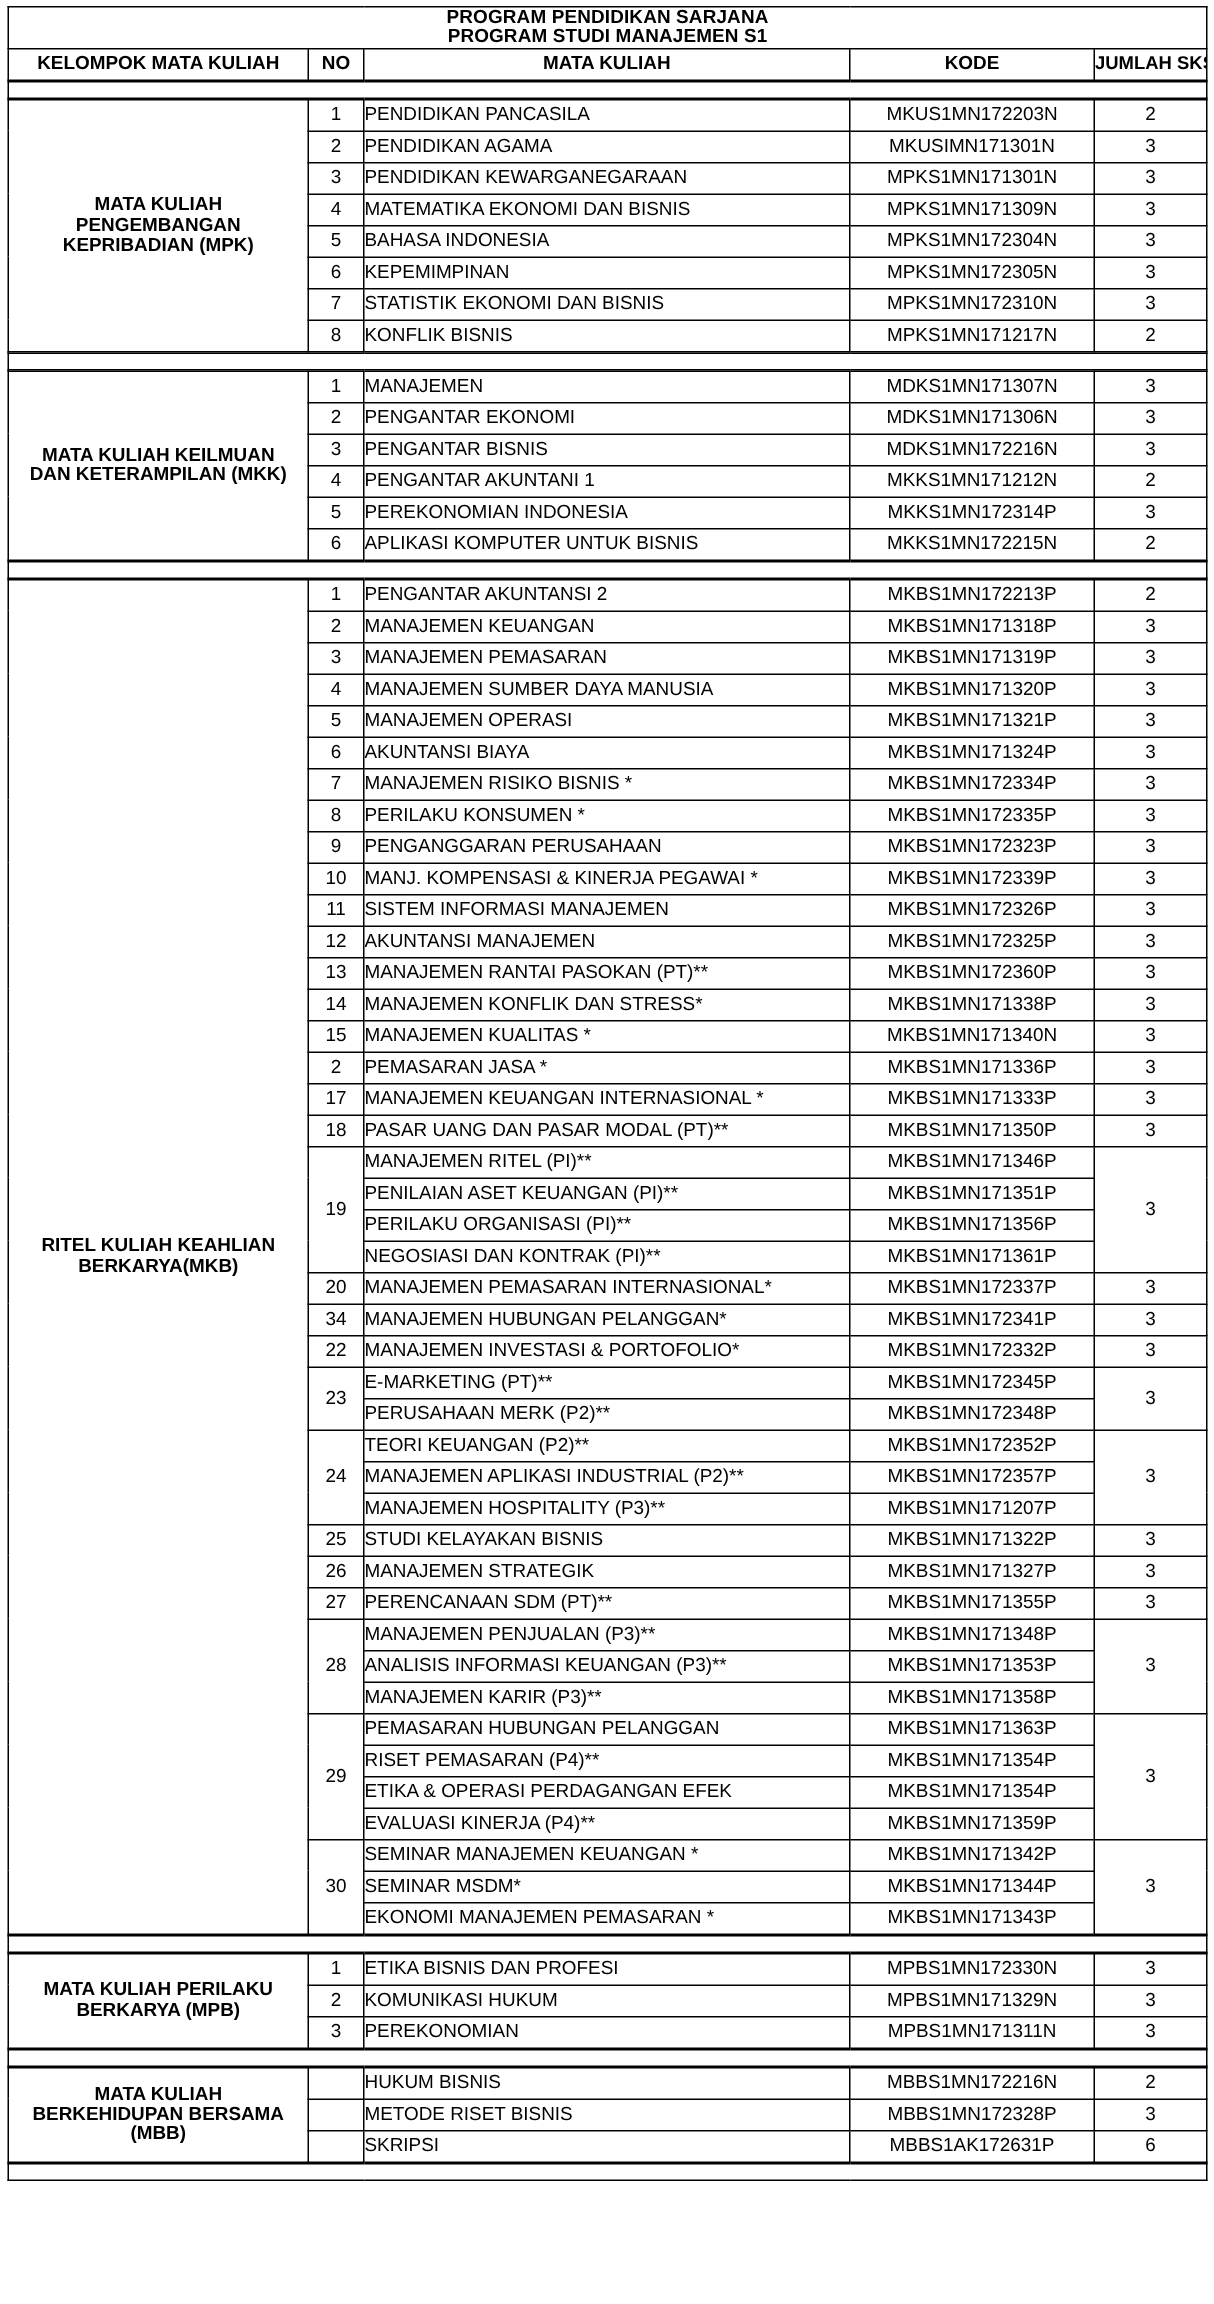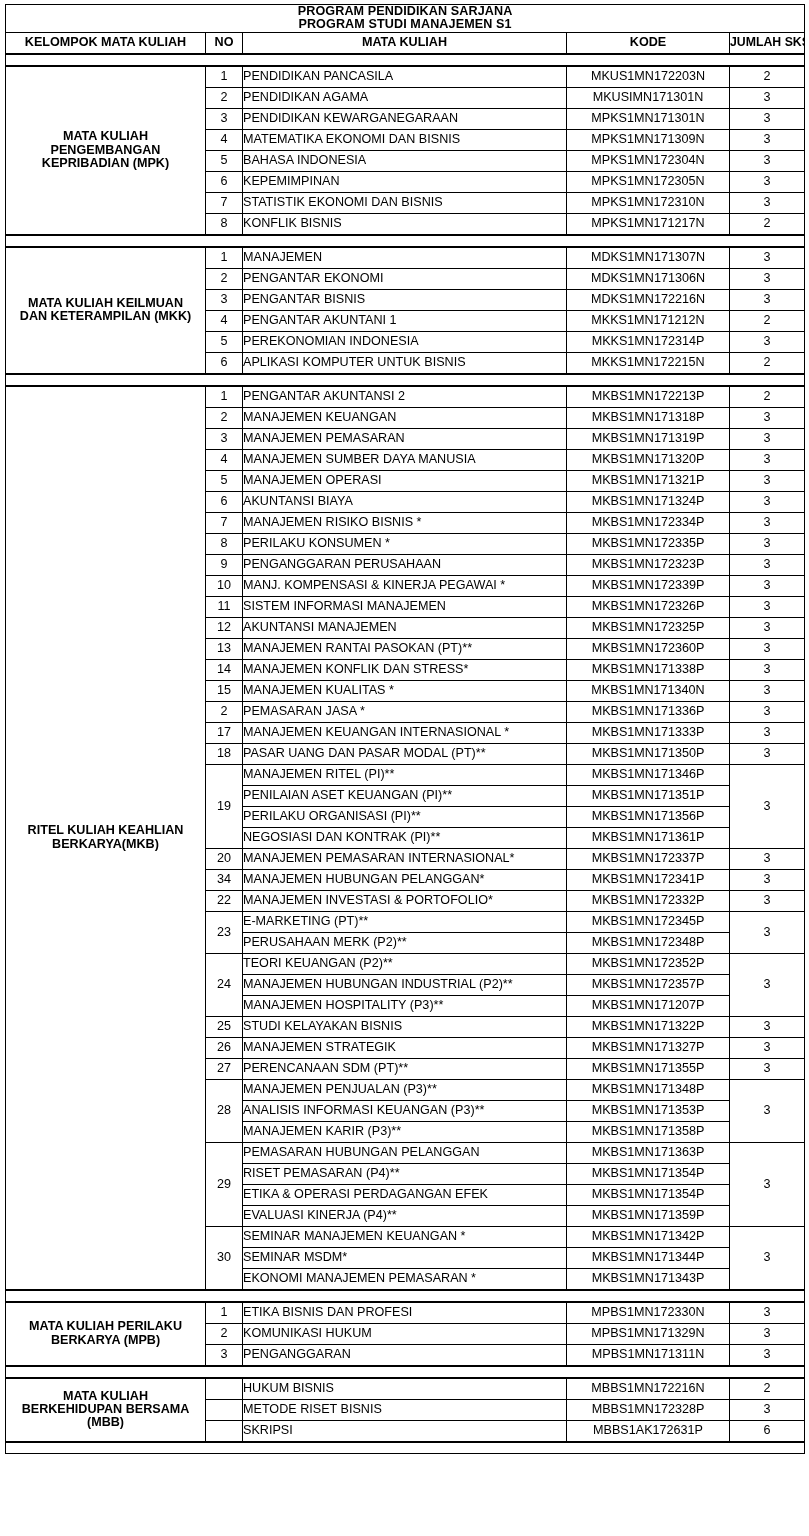--- a/index.html
+++ b/index.html
@@ -452,21 +452,21 @@
             <td class="course-cell">PERUSAHAAN MERK (P2)**</td>
             <td class="code-cell">MKBS1MN172348P</td>
           </tr>
           <tr>
             <td class="no-cell" rowspan="3">24</td>
             <td class="course-cell">TEORI KEUANGAN (P2)**</td>
             <td class="code-cell">MKBS1MN172352P</td>
             <td class="sks-cell" rowspan="3">3</td>
           </tr>
           <tr>
-            <td class="course-cell">MANAJEMEN HUBUNGAN INDUSTRIAL (P2)**</td>
+            <td class="course-cell">MANAJEMEN APLIKASI INDUSTRIAL (P2)**</td>
             <td class="code-cell">MKBS1MN172357P</td>
           </tr>
           <tr>
             <td class="course-cell">MANAJEMEN HOSPITALITY (P3)**</td>
             <td class="code-cell">MKBS1MN171207P</td>
           </tr>
           <tr>
             <td class="no-cell" rowspan="1">25</td>
             <td class="course-cell">STUDI KELAYAKAN BISNIS</td>
             <td class="code-cell">MKBS1MN171322P</td>
@@ -566,21 +566,21 @@
             <td class="sks-cell" rowspan="1">3</td>
           </tr>
           <tr>
             <td class="no-cell" rowspan="1">2</td>
             <td class="course-cell">KOMUNIKASI HUKUM</td>
             <td class="code-cell">MPBS1MN171329N</td>
             <td class="sks-cell" rowspan="1">3</td>
           </tr>
           <tr>
             <td class="no-cell" rowspan="1">3</td>
-            <td class="course-cell">PENGANGGARAN</td>
+            <td class="course-cell">PEREKONOMIAN</td>
             <td class="code-cell">MPBS1MN171311N</td>
             <td class="sks-cell" rowspan="1">3</td>
           </tr>
         </tbody>
       </table>
       <table class="grid">
         <colgroup>
           <col class="c-group">
           <col class="c-no">
           <col class="c-course">

